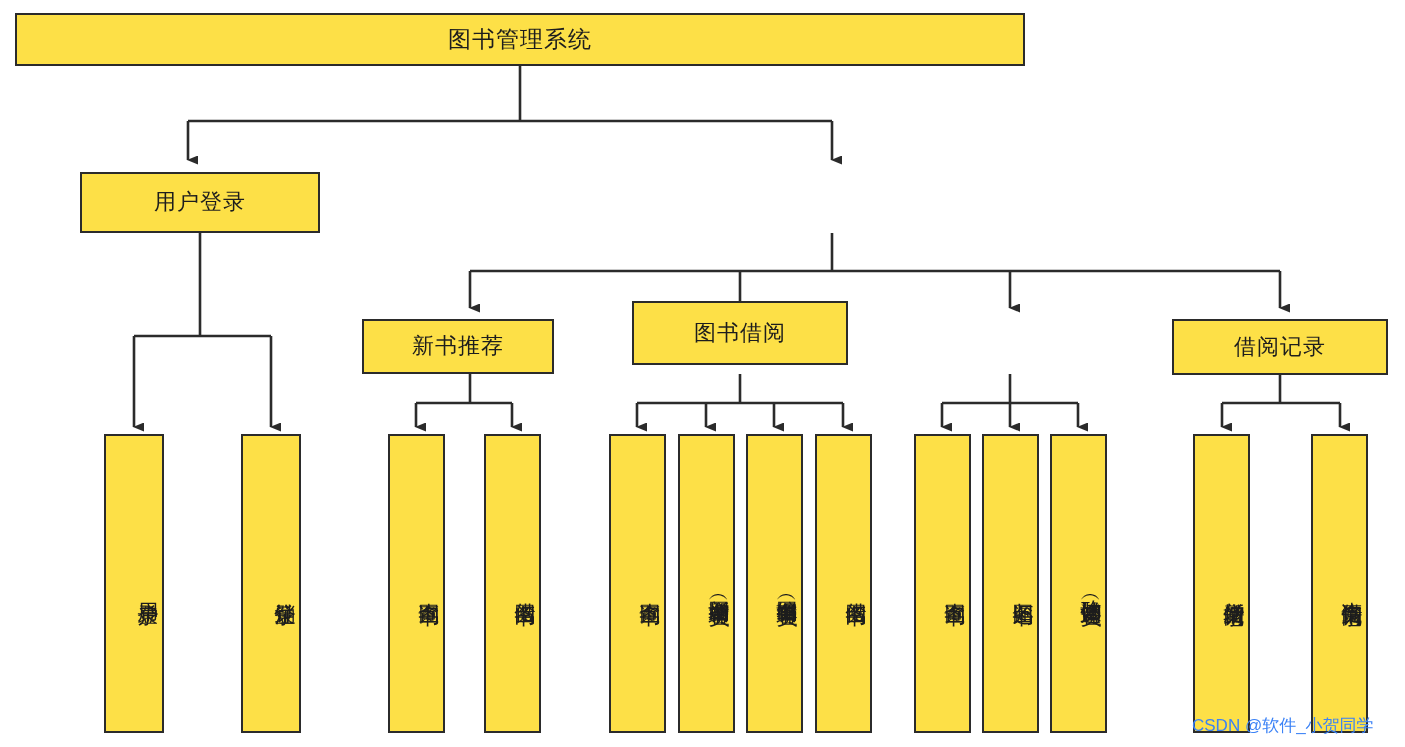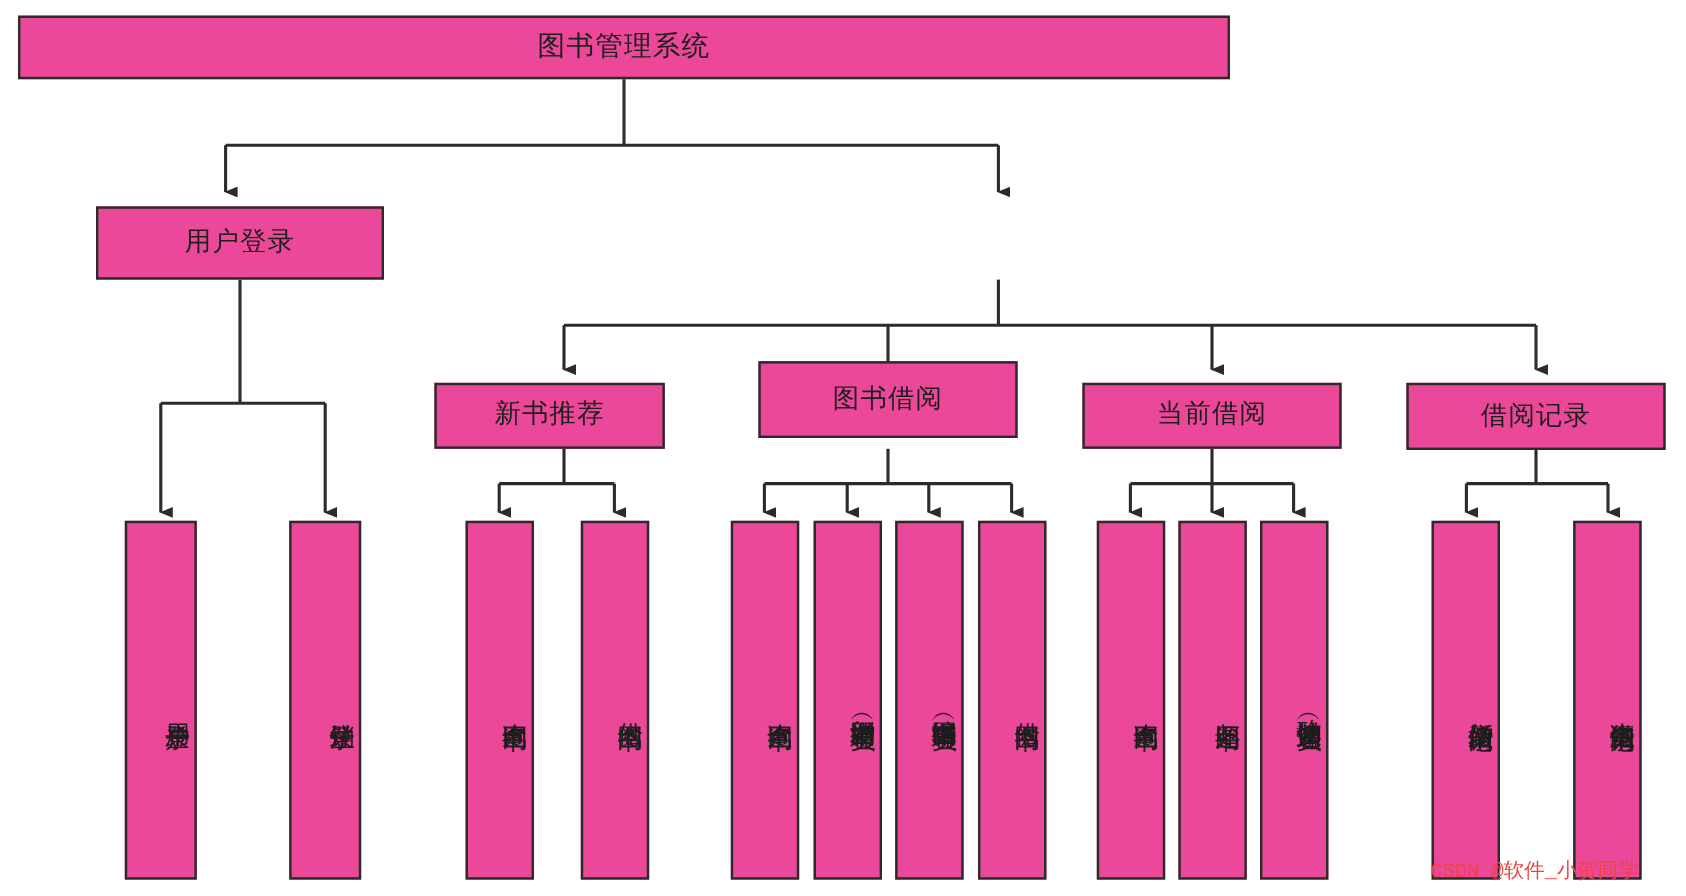--- a/index.html
+++ b/index.html
@@ -20,21 +20,21 @@
   #edges-layer {
     position: absolute;
     left: 0;
     top: 0;
     width: 1405px;
     height: 747px;
   }
   .node {
     position: absolute;
     box-sizing: border-box;
-    background: #ec4899;
+    background: #fde047;
     border: 2px solid #2b2b2b;
     display: flex;
     align-items: center;
     justify-content: center;
     color: #1d1d1d;
     z-index: 2;
   }
   .node-h {
     font-size: 22px;
     letter-spacing: 1px;
@@ -54,24 +54,24 @@
     overflow: hidden;
   }
   #node-root {
     font-size: 23px;
   }
   #watermark {
     position: absolute;
     left: 1192px;
     top: 714px;
     font-size: 17px;
-    color: #ef4444;
+    color: #3b82f6;
     white-space: nowrap;
     z-index: 3;
-    font-family: Liberation Mono, monospace;
+    font-family: Liberation Sans, sans-serif;
   }
 </style>
 </head>
 <body>
 
 <div id="diagram-root">
 
   <svg id="edges-layer" viewBox="0 0 1405 747" xmlns="http://www.w3.org/2000/svg">
     <defs>
       <marker id="arrowhead" markerWidth="9" markerHeight="11" refX="4.5" refY="10" orient="auto" markerUnits="userSpaceOnUse">
@@ -124,21 +124,20 @@
 
   <div class="node node-h" id="node-root" style="left:15px; top:13px; width:1010px; height:53px;">图书管理系统</div>
 
   <div class="node node-h" style="left:80px; top:172px; width:240px; height:61px;">用户登录</div>
 
 
   <div class="node node-h" style="left:362px; top:319px; width:192px; height:55px;">新书推荐</div>
 
   <div class="node node-h" style="left:632px; top:301px; width:216px; height:64px;">图书借阅</div>
 
-  <div class="node node-h" style="left:902px; top:319px; width:216px; height:55px;">当前借阅</div>
 
   <div class="node node-h" style="left:1172px; top:319px; width:216px; height:56px;">借阅记录</div>
 
   <div class="node node-v" style="left:104px; top:434px; width:60px; height:299px;">用户登录</div>
 
   <div class="node node-v" style="left:241px; top:434px; width:60px; height:299px;">注销登录</div>
 
   <div class="node node-v" style="left:388px; top:434px; width:57px; height:299px;">查询图书</div>
 
   <div class="node node-v" style="left:484px; top:434px; width:57px; height:299px;">借阅图书</div>

